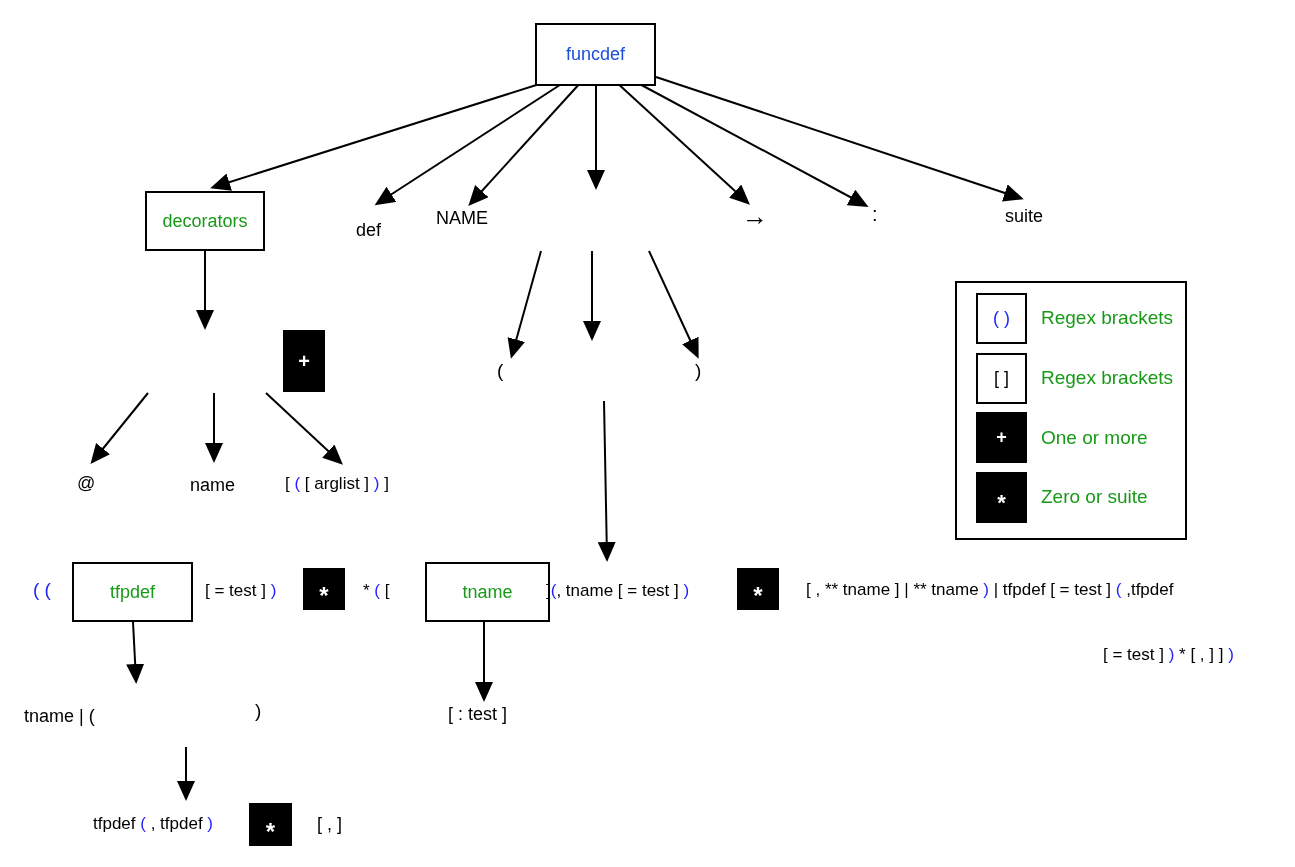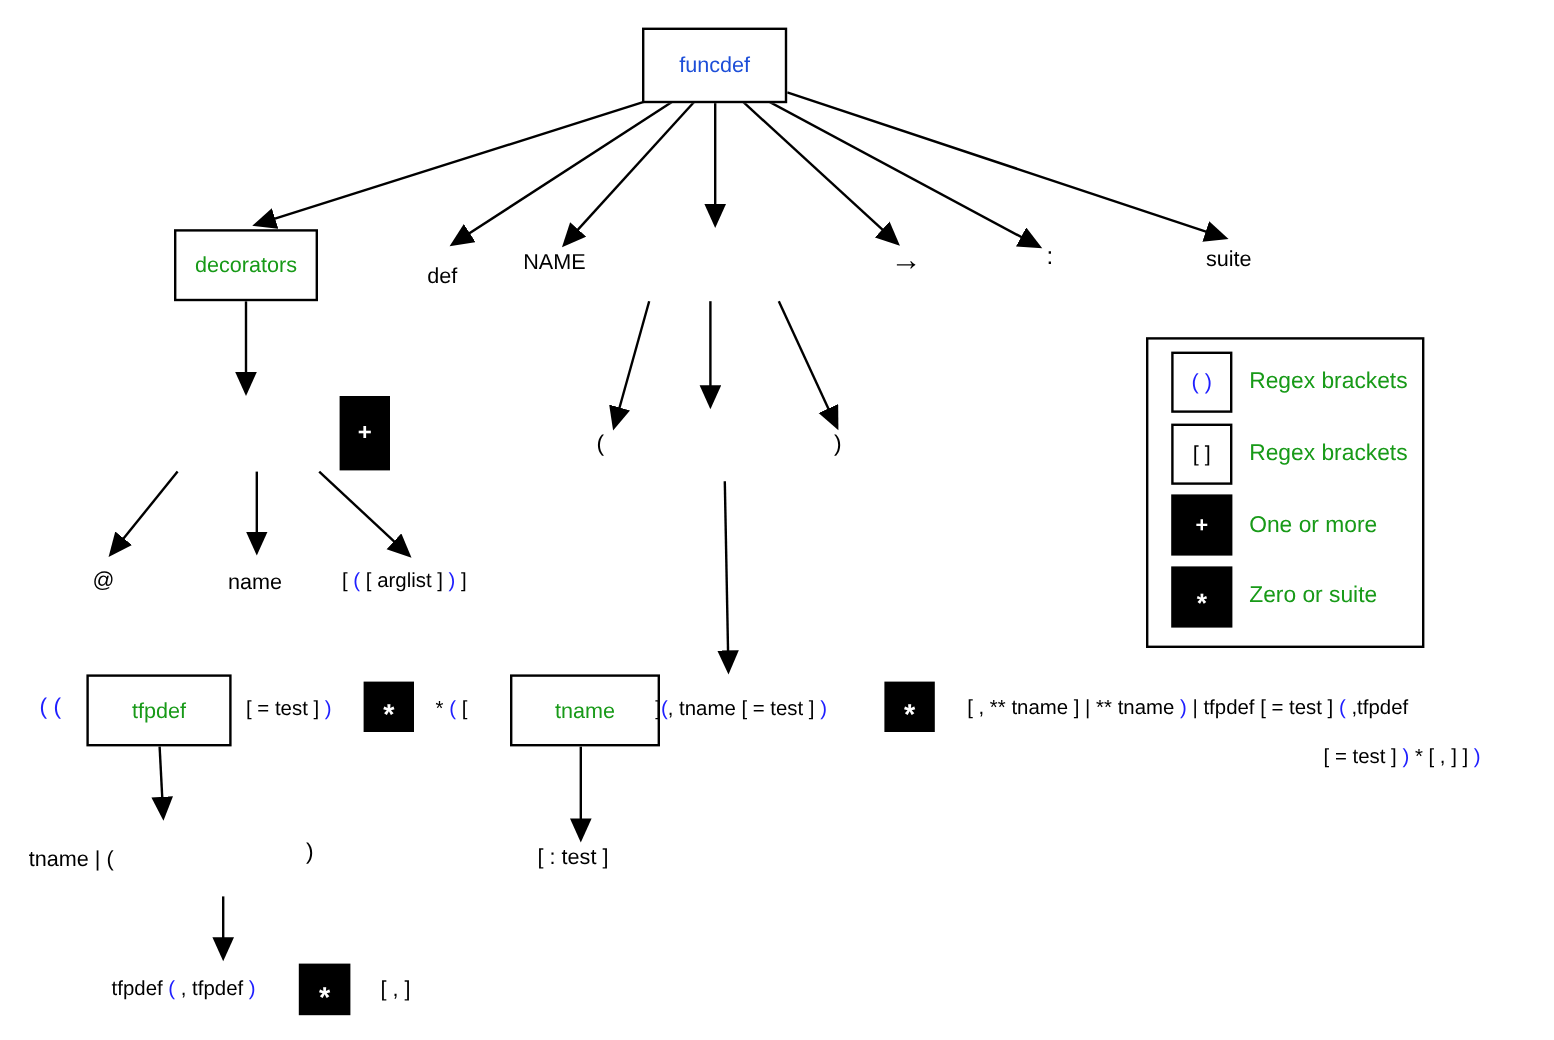--- a/index.html
+++ b/index.html
@@ -79,21 +79,21 @@
   <div class="t expr" style="left:205px; top:581px;"><span style="color: rgb(0, 0, 0);">[ = test ] </span><span style="color: rgb(31, 31, 255);">)</span></div>
   <div class="op star" style="left:303px; top:568px; width:42px; height:42px;">
       <span>*</span>
     </div>
   <div class="t expr" style="left:363px; top:581px;"><span style="color: rgb(0, 0, 0);">*  </span><span style="color: rgb(31, 31, 255);">( </span><span style="color: rgb(0, 0, 0);">[</span></div>
   <div class="t expr" style="left:546px; top:581px;"><span style="color: rgb(0, 0, 0);">]</span><span style="color: rgb(31, 31, 255);">(</span><span style="color: rgb(0, 0, 0);">, tname [ = test ] </span><span style="color: rgb(31, 31, 255);">)</span></div>
   <div class="op star" style="left:737px; top:568px; width:42px; height:42px;">
       <span>*</span>
     </div>
   <div class="t expr" style="left:806px; top:580px;"><span style="color: rgb(0, 0, 0);">[ , ** tname ] | ** tname </span><span style="color: rgb(31, 31, 255);">) </span><span style="color: rgb(0, 0, 0);">| tfpdef [ = test ] </span><span style="color: rgb(31, 31, 255);">( </span><span style="color: rgb(0, 0, 0);">,tfpdef</span></div>
-  <div class="t expr" style="left:1103px; top:621px;"><span style="color: rgb(0, 0, 0);">[ = test ] </span><span style="color: rgb(31, 31, 255);">) </span><span style="color: rgb(0, 0, 0);">* [ , ] ] </span><span style="color: rgb(31, 31, 255);">)</span></div>
+  <div class="t expr" style="left:1103px; top:645px;"><span style="color: rgb(0, 0, 0);">[ = test ] </span><span style="color: rgb(31, 31, 255);">) </span><span style="color: rgb(0, 0, 0);">* [ , ] ] </span><span style="color: rgb(31, 31, 255);">)</span></div>
 
   <div class="t" style="left:24px; top:706px;">tname | (</div>
   <div class="t" style="left:255px; top:701px; font-size:19px;">)</div>
 
   <div class="t" style="left:448px; top:704px;">[ : test ]</div>
 
   <div class="t expr" style="left:93px; top:814px;"><span style="color: rgb(0, 0, 0);">tfpdef </span><span style="color: rgb(31, 31, 255);">( </span><span style="color: rgb(0, 0, 0);">, tfpdef </span><span style="color: rgb(31, 31, 255);">)</span></div>
   <div class="op star" style="left:249px; top:803px; width:43px; height:43px;">
       <span>*</span>
     </div>

